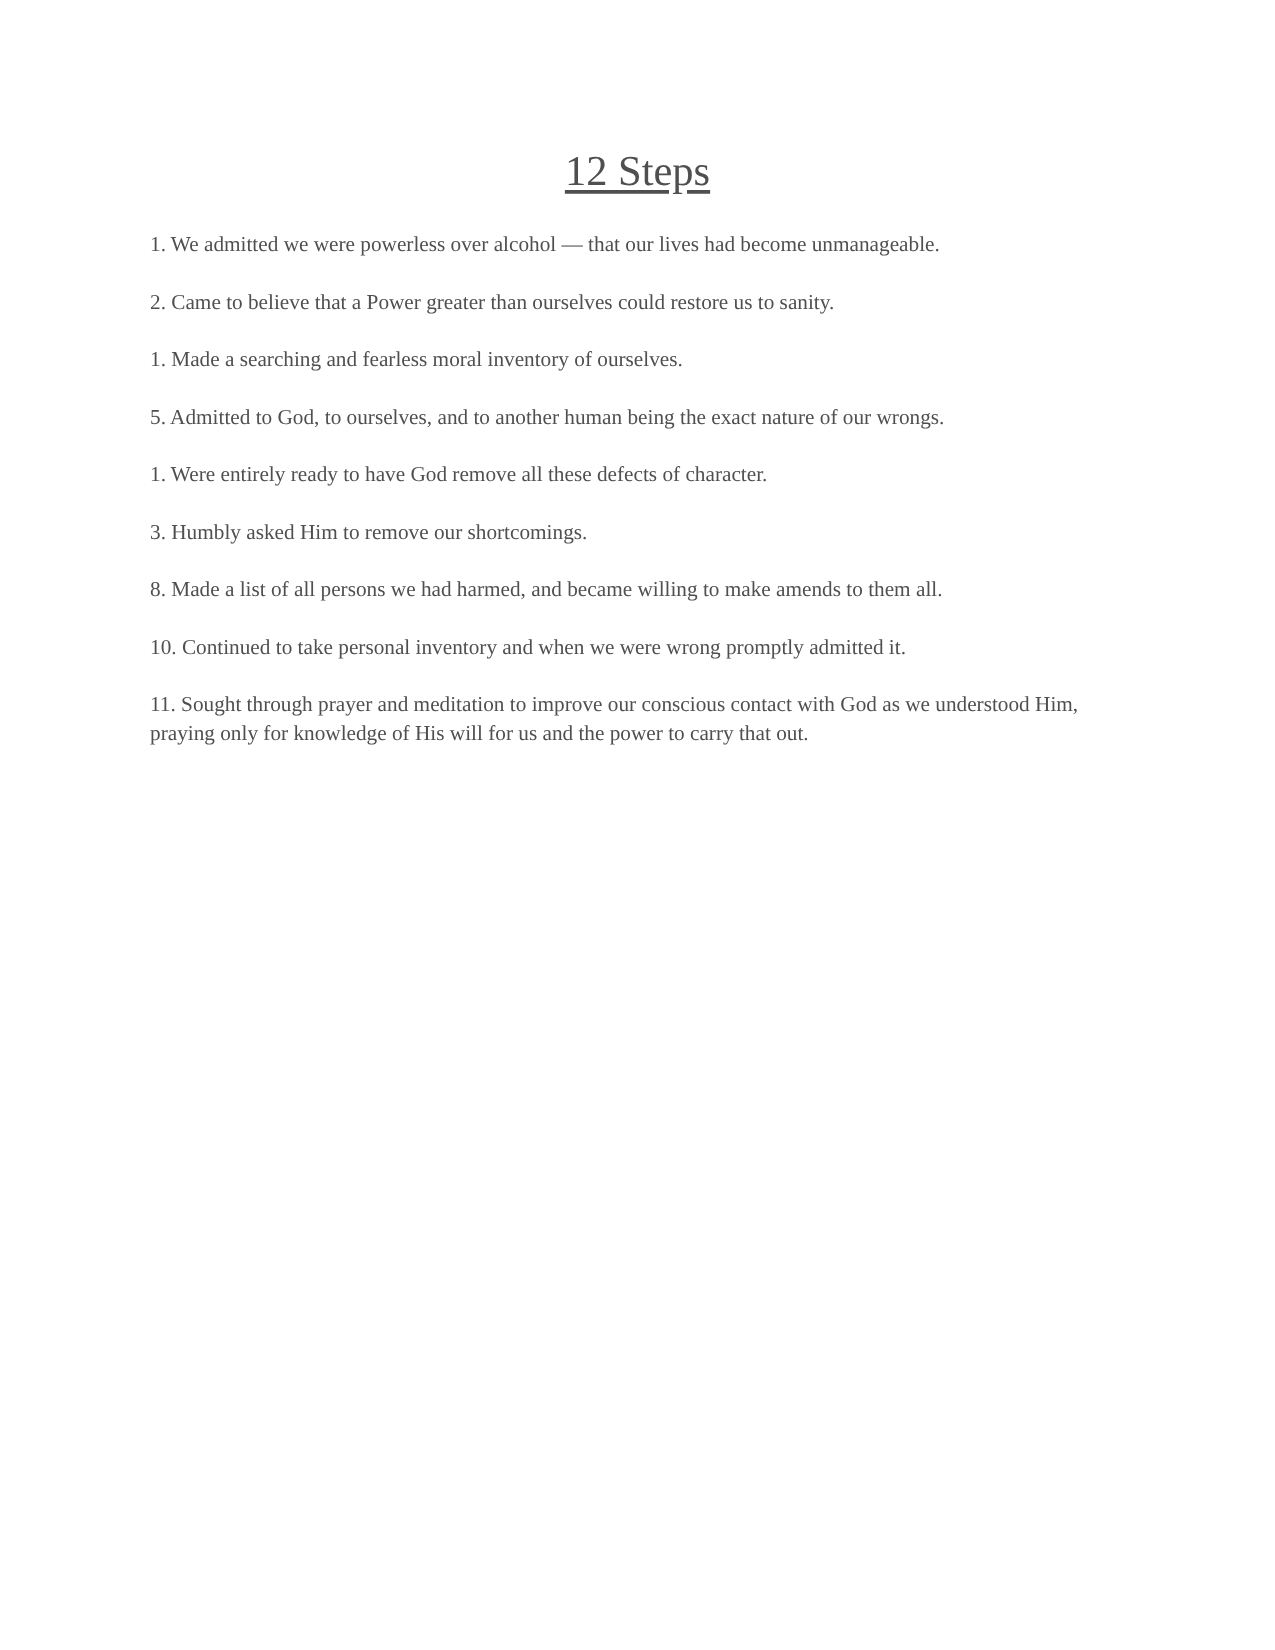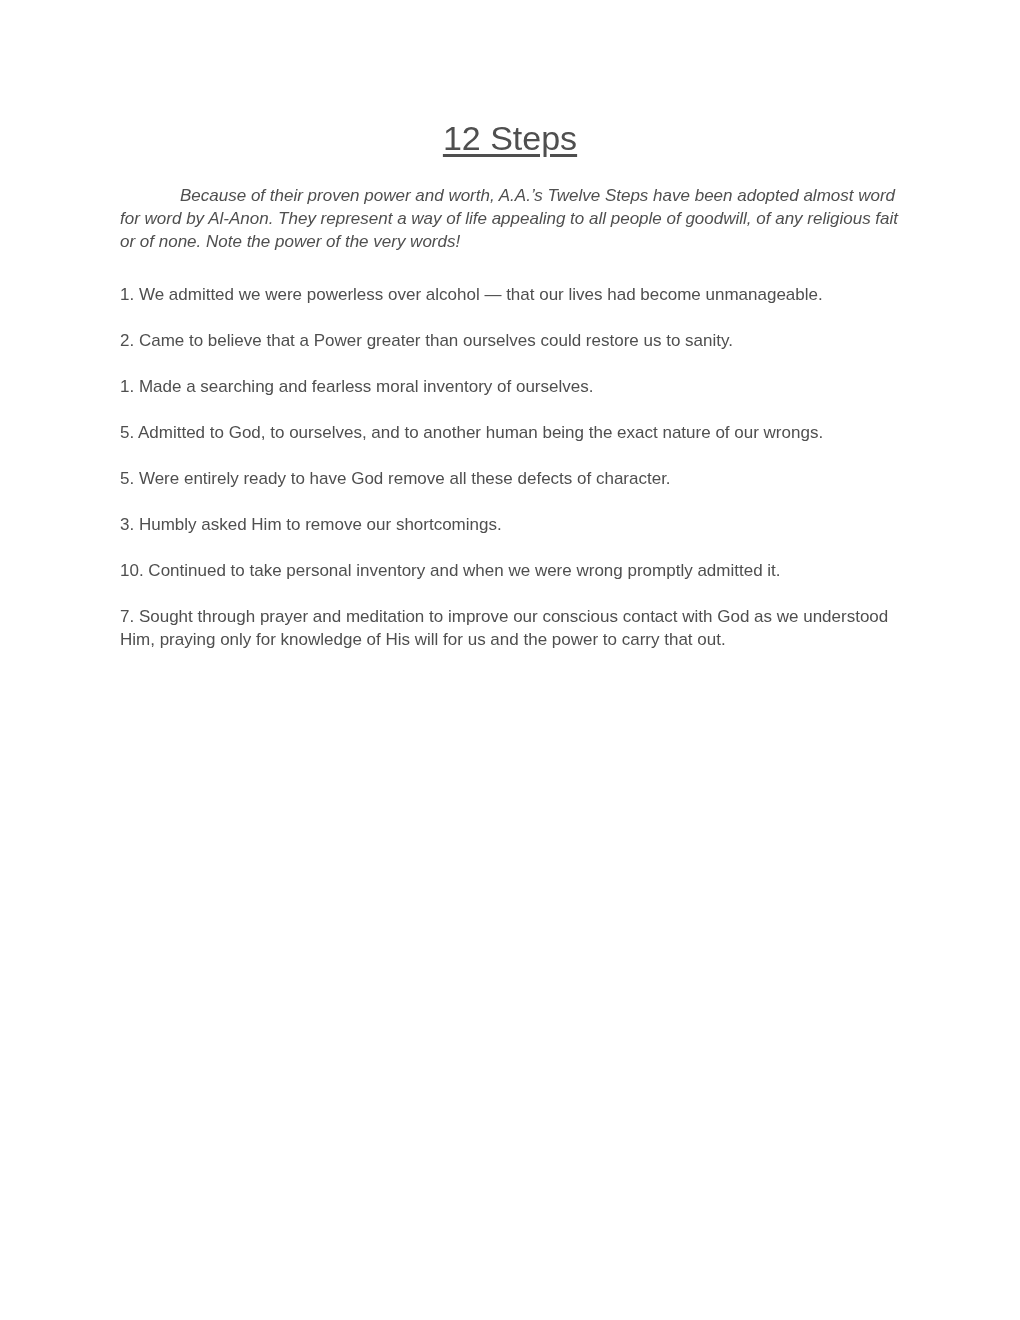--- a/index.html
+++ b/index.html
@@ -7,21 +7,21 @@
     padding: 0;
     background: #ffffff;
   }
   .page {
     position: relative;
     width: 1020px;
     height: 1320px;
     background: #ffffff;
     box-sizing: border-box;
     padding: 118px 120px 0 120px;
-    font-family: Liberation Sans, sans-serif;
+    font-family: Liberation Serif, serif;
     color: #4f4f4f;
     font-size: 17px;
     line-height: 23px;
     overflow: hidden;
   }
   .doc-title {
     font-size: 34px;
     line-height: 40px;
     font-weight: normal;
     text-align: center;
@@ -38,23 +38,23 @@
   .step {
     margin: 0 0 23px 0;
   }
 </style>
 </head>
 <body>
 
 <div class="page">
   <h1 class="doc-title">12 Steps</h1>
 
-  <p class="intro">Because of their proven power and worth, A.A.’s Twelve Steps have been adopted almost word for word by Al-Anon. They represent a way of life appealing to all people of goodwill, of any religious fait or of none. Note the power of the very words!</p>
 
   <p class="step">1. We admitted we were powerless over alcohol — that our lives had become unmanageable.</p>
   <p class="step">2. Came to believe that a Power greater than ourselves could restore us to sanity.</p>
   <p class="step">1. Made a searching and fearless moral inventory of ourselves.</p>
   <p class="step">5. Admitted to God, to ourselves, and to another human being the exact nature of our wrongs.</p>
-  <p class="step">5. Were entirely ready to have God remove all these defects of character.</p>
+  <p class="step">1. Were entirely ready to have God remove all these defects of character.</p>
   <p class="step">3. Humbly asked Him to remove our shortcomings.</p>
+  <p class="step">8. Made a list of all persons we had harmed, and became willing to make amends to them all.</p>
   <p class="step">10. Continued to take personal inventory and when we were wrong promptly admitted it.</p>
-  <p class="step">7. Sought through prayer and meditation to improve our conscious contact with God as we understood Him, praying only for knowledge of His will for us and the power to carry that out.</p>
+  <p class="step">11. Sought through prayer and meditation to improve our conscious contact with God as we understood Him, praying only for knowledge of His will for us and the power to carry that out.</p>
 </div>
 
 </body></html>

